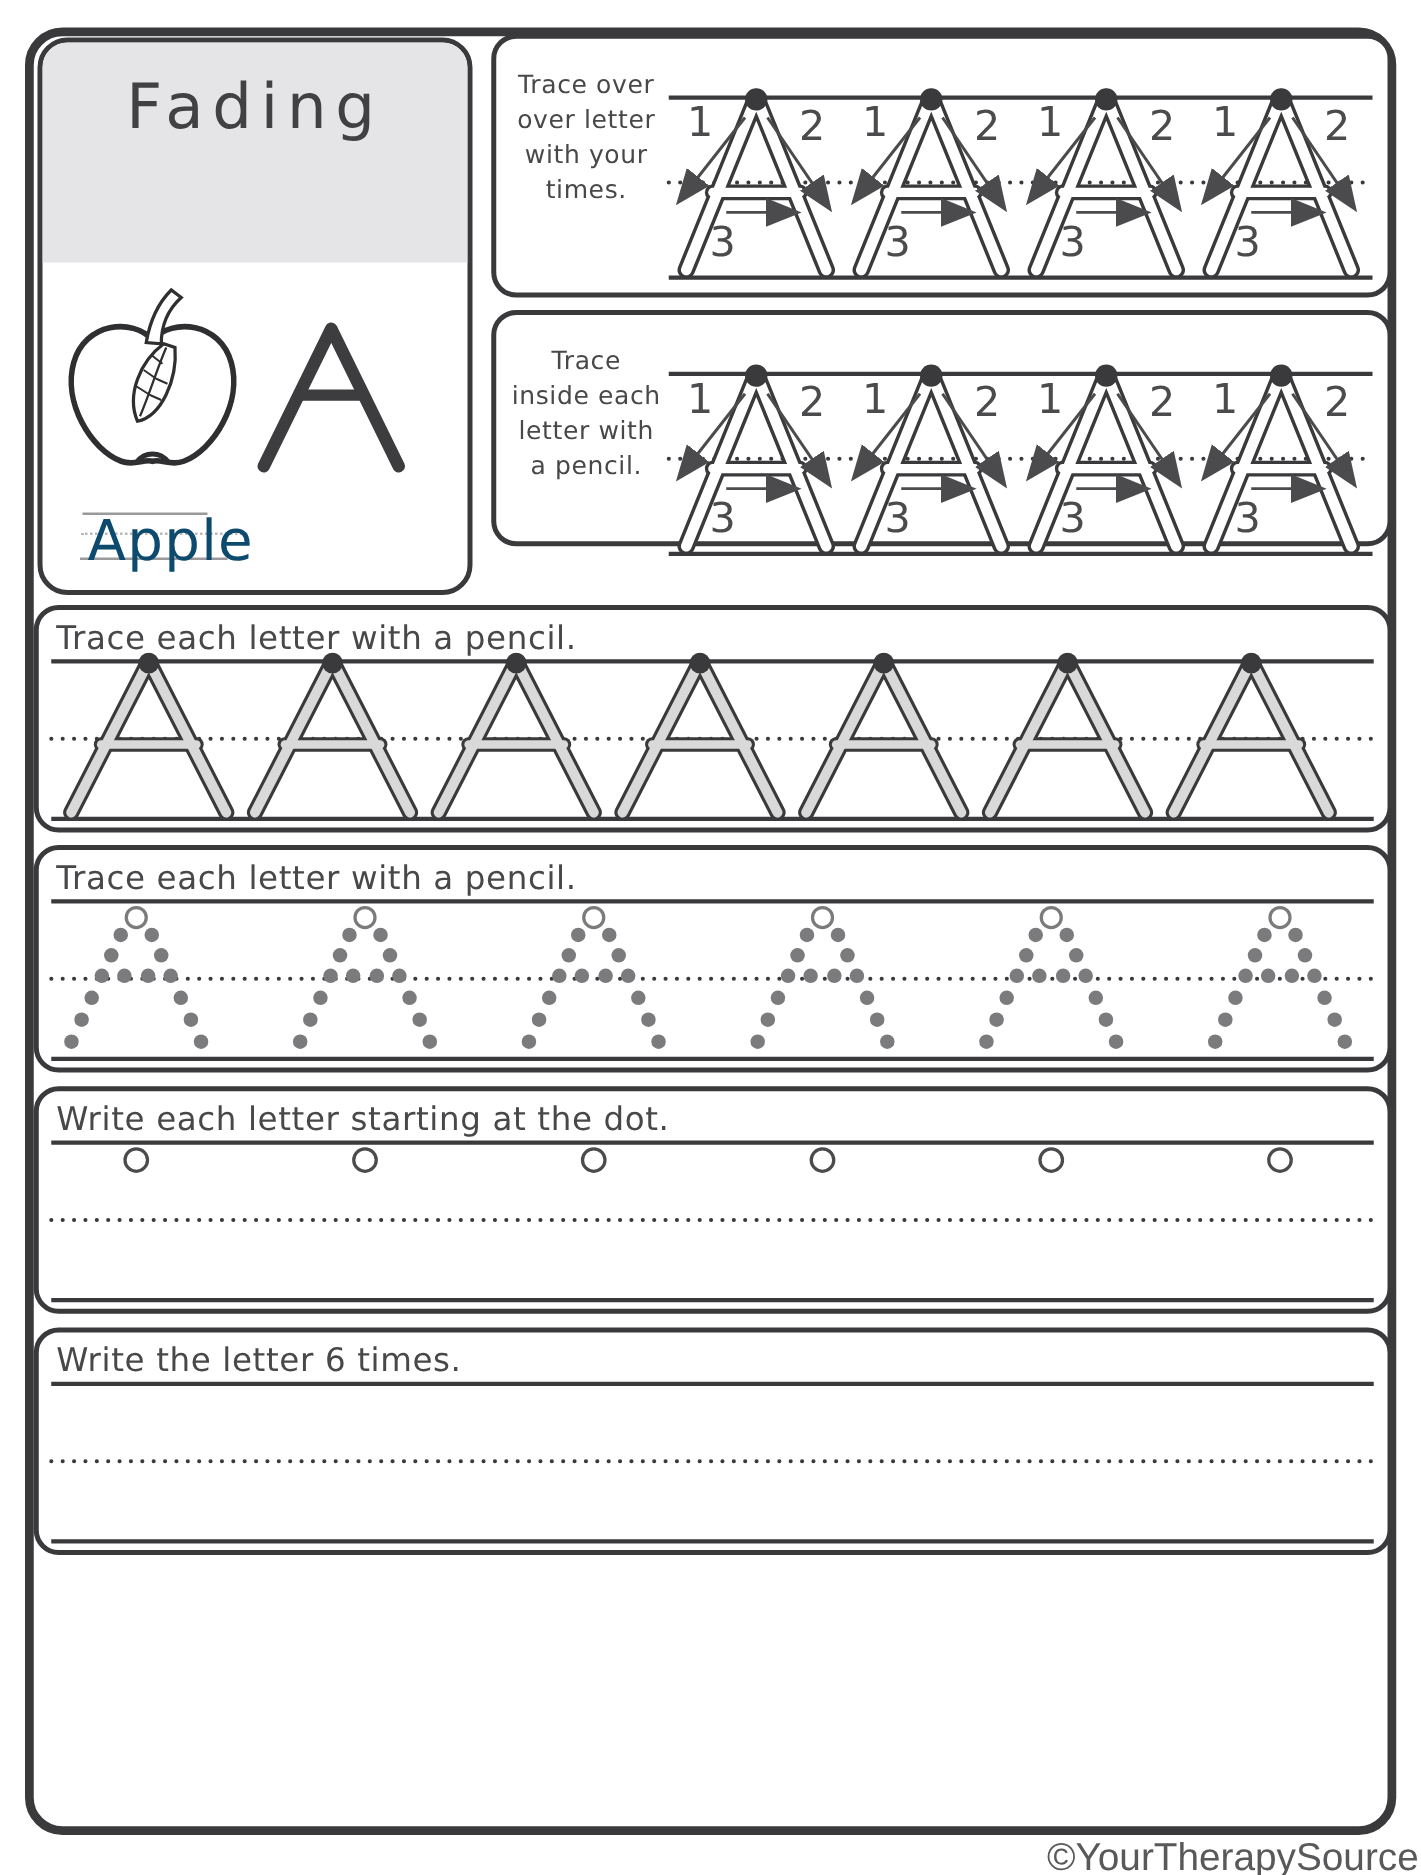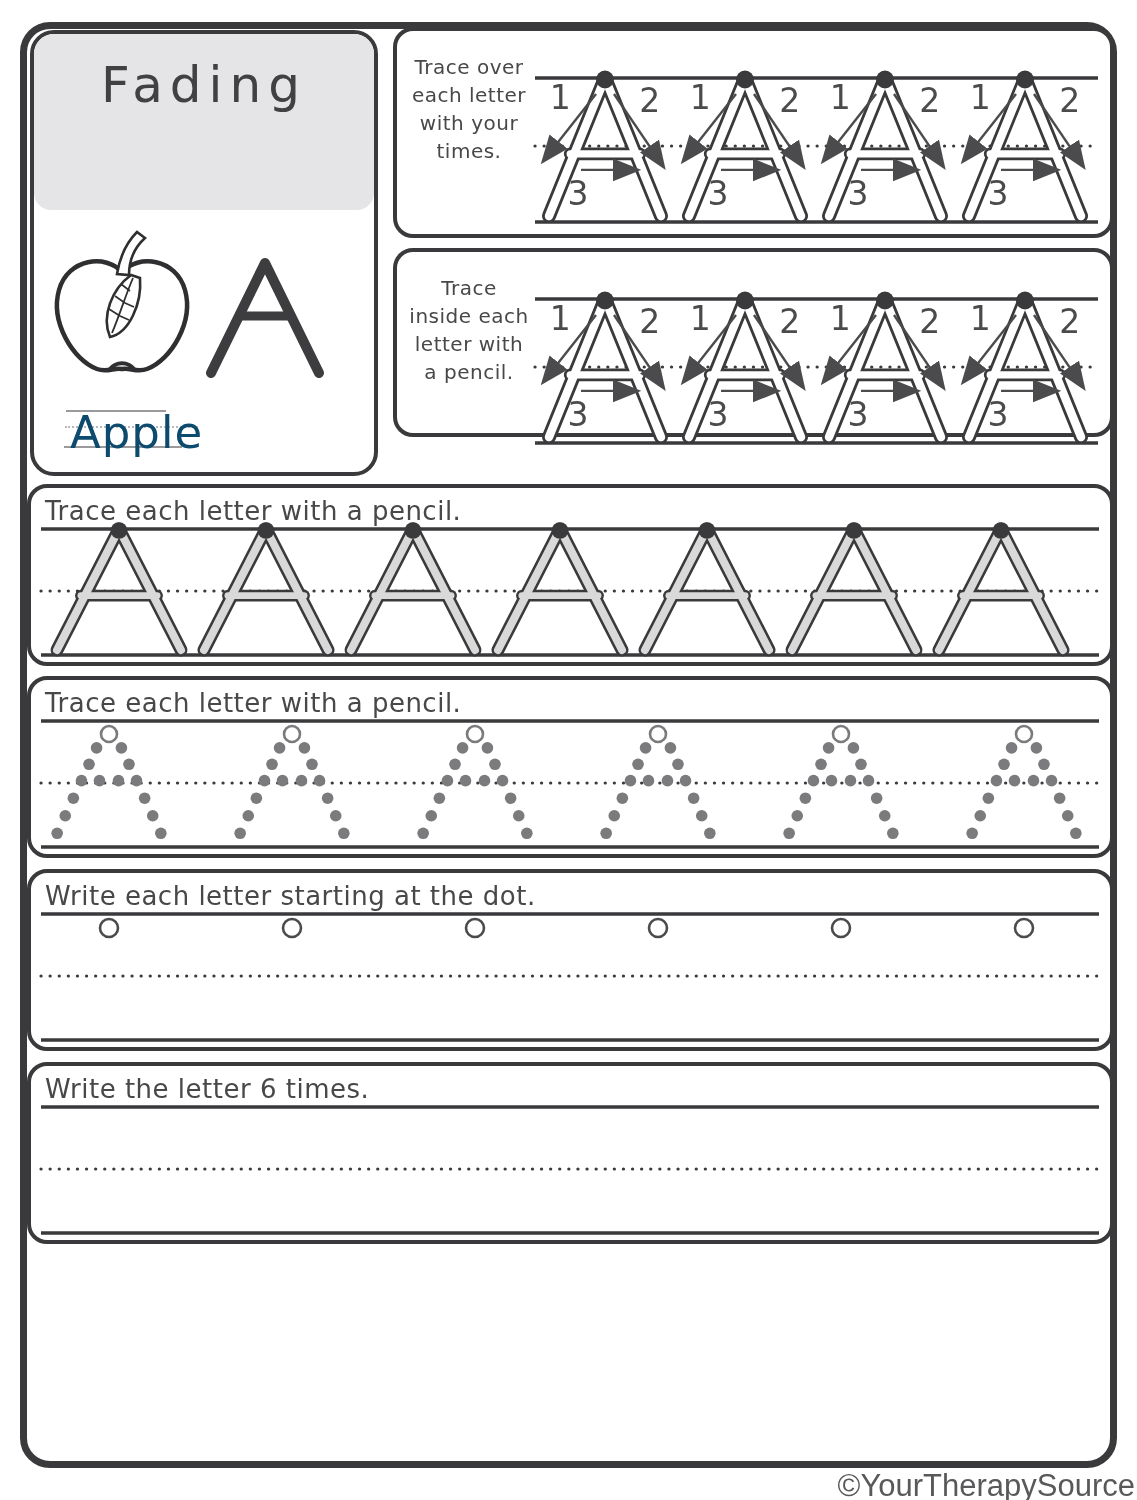--- a/index.html
+++ b/index.html
@@ -4,21 +4,21 @@
 <style>
   html,body{margin:0;padding:0;background:#ffffff;}
   .page{position:relative;width:1137px;height:1500px;background:#ffffff;overflow:hidden;
         font-family:"DejaVu Sans",sans-serif;}
   .outer-border{position:absolute;left:20px;top:22px;width:1097px;height:1446px;
         border:7px solid #3a3a3c;border-radius:30px;box-sizing:border-box;}
   
   .title-card{position:absolute;left:30px;top:30px;width:348px;height:446px;
         border:4px solid #3a3a3c;border-radius:24px;box-sizing:border-box;background:#fff;overflow:hidden;}
   .title-header{position:absolute;left:0;top:0;width:100%;height:176px;background:#e5e5e7;
-        text-align:center;padding-top:14px;box-sizing:border-box;border-radius:17px;}
+        text-align:center;padding-top:14px;box-sizing:border-box;}
   .title-line{font-size:50px;letter-spacing:7px;color:#414143;line-height:74px;font-weight:normal;}
   .apple-svg{position:absolute;left:12px;top:192px;width:152px;height:172px;}
   .bigletter-svg{position:absolute;left:168px;top:222px;width:126px;height:124px;}
   .word-rule{position:absolute;background:#9a9a9c;height:2px;}
   .word-rule-dotted{position:absolute;border-top:2px dotted #b9b9bb;height:0;}
   .word-label{position:absolute;left:36px;top:372px;font-size:45px;color:#0c4a6e;letter-spacing:1px;}
   
   .box{position:absolute;border:4px solid #3a3a3c;border-radius:20px;box-sizing:border-box;background:#fff;}
   .box-finger{left:393px;top:27px;width:721px;height:211px;}
   .box-inside{left:393px;top:248px;width:721px;height:189px;}
@@ -64,21 +64,21 @@
       </svg>
     <div class="word-rule" style="left:32px;top:376px;width:100px;"></div>
     <div class="word-rule-dotted" style="left:31px;top:392px;width:133px;"></div>
     <div class="word-rule" style="left:30px;top:412px;width:118px;"></div>
     <div class="word-label">Apple</div>
   </div>
 
   <div class="box box-finger">
     <div class="side-instruction">
       <span>Trace over</span>
-      <span>each letter</span>
+      <span>over letter</span>
       <span>with your</span>
       <span>times.</span>
     </div>
     <svg class="practice-svg svg-small" viewBox="0 0 713 203">
         <defs>
           <marker id="finger-practice-svg-ah" viewBox="0 0 10 8" refX="8.5" refY="4" markerWidth="12" markerHeight="10" orient="auto">
             <path d="M0,0 L10,4 L0,8 Z" fill="#4b4b4d"></path>
           </marker>
         </defs>
         <line x1="138" y1="47" x2="701" y2="47" stroke="#3a3a3c" stroke-width="3.4"></line>

